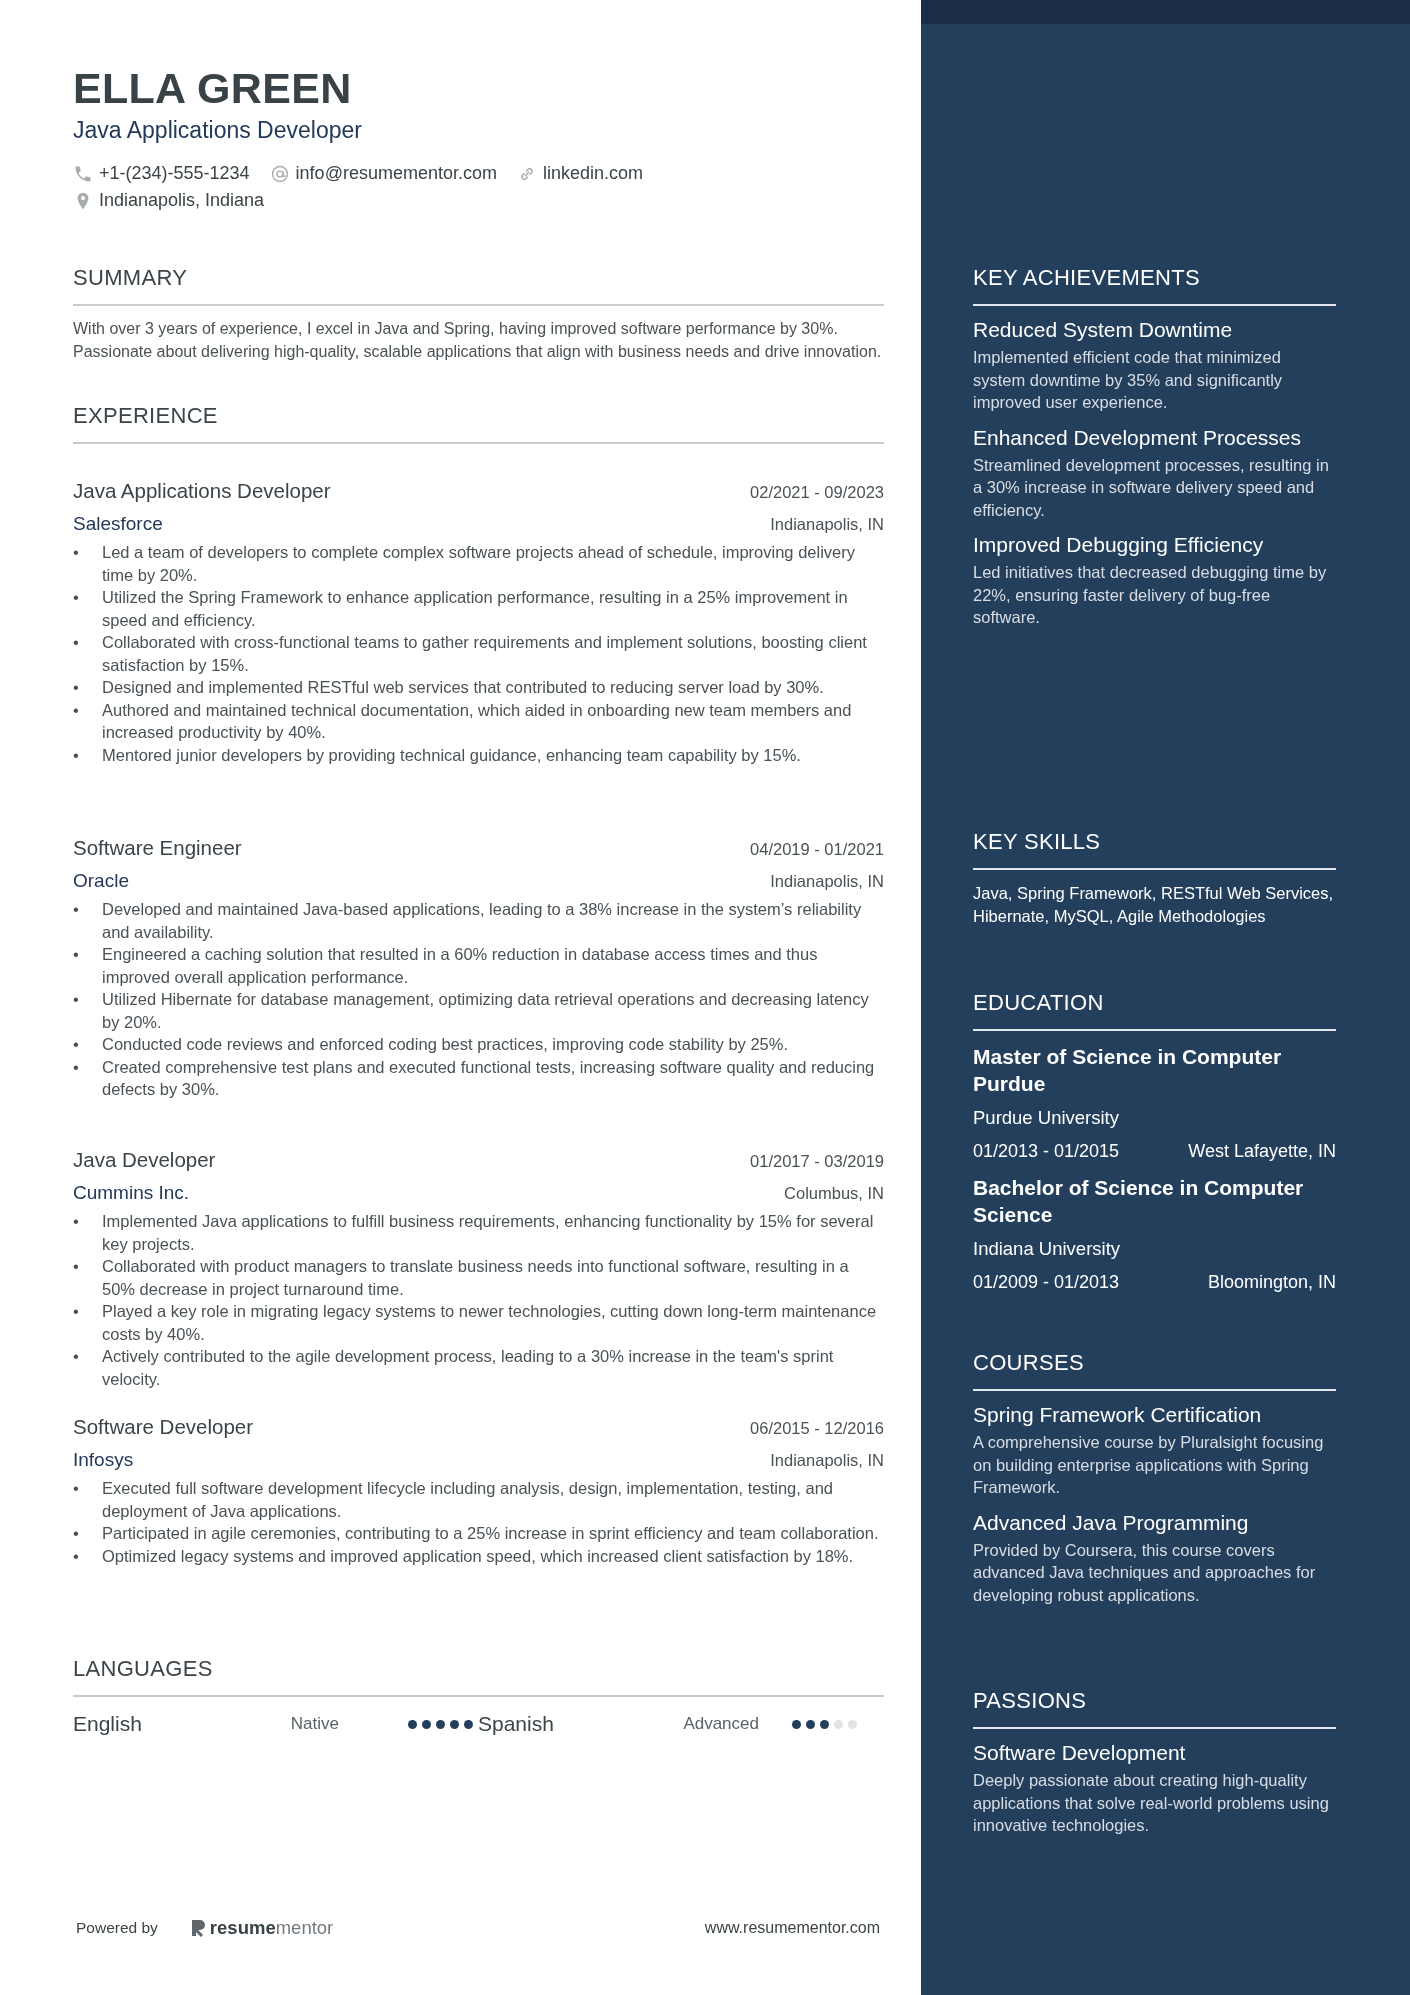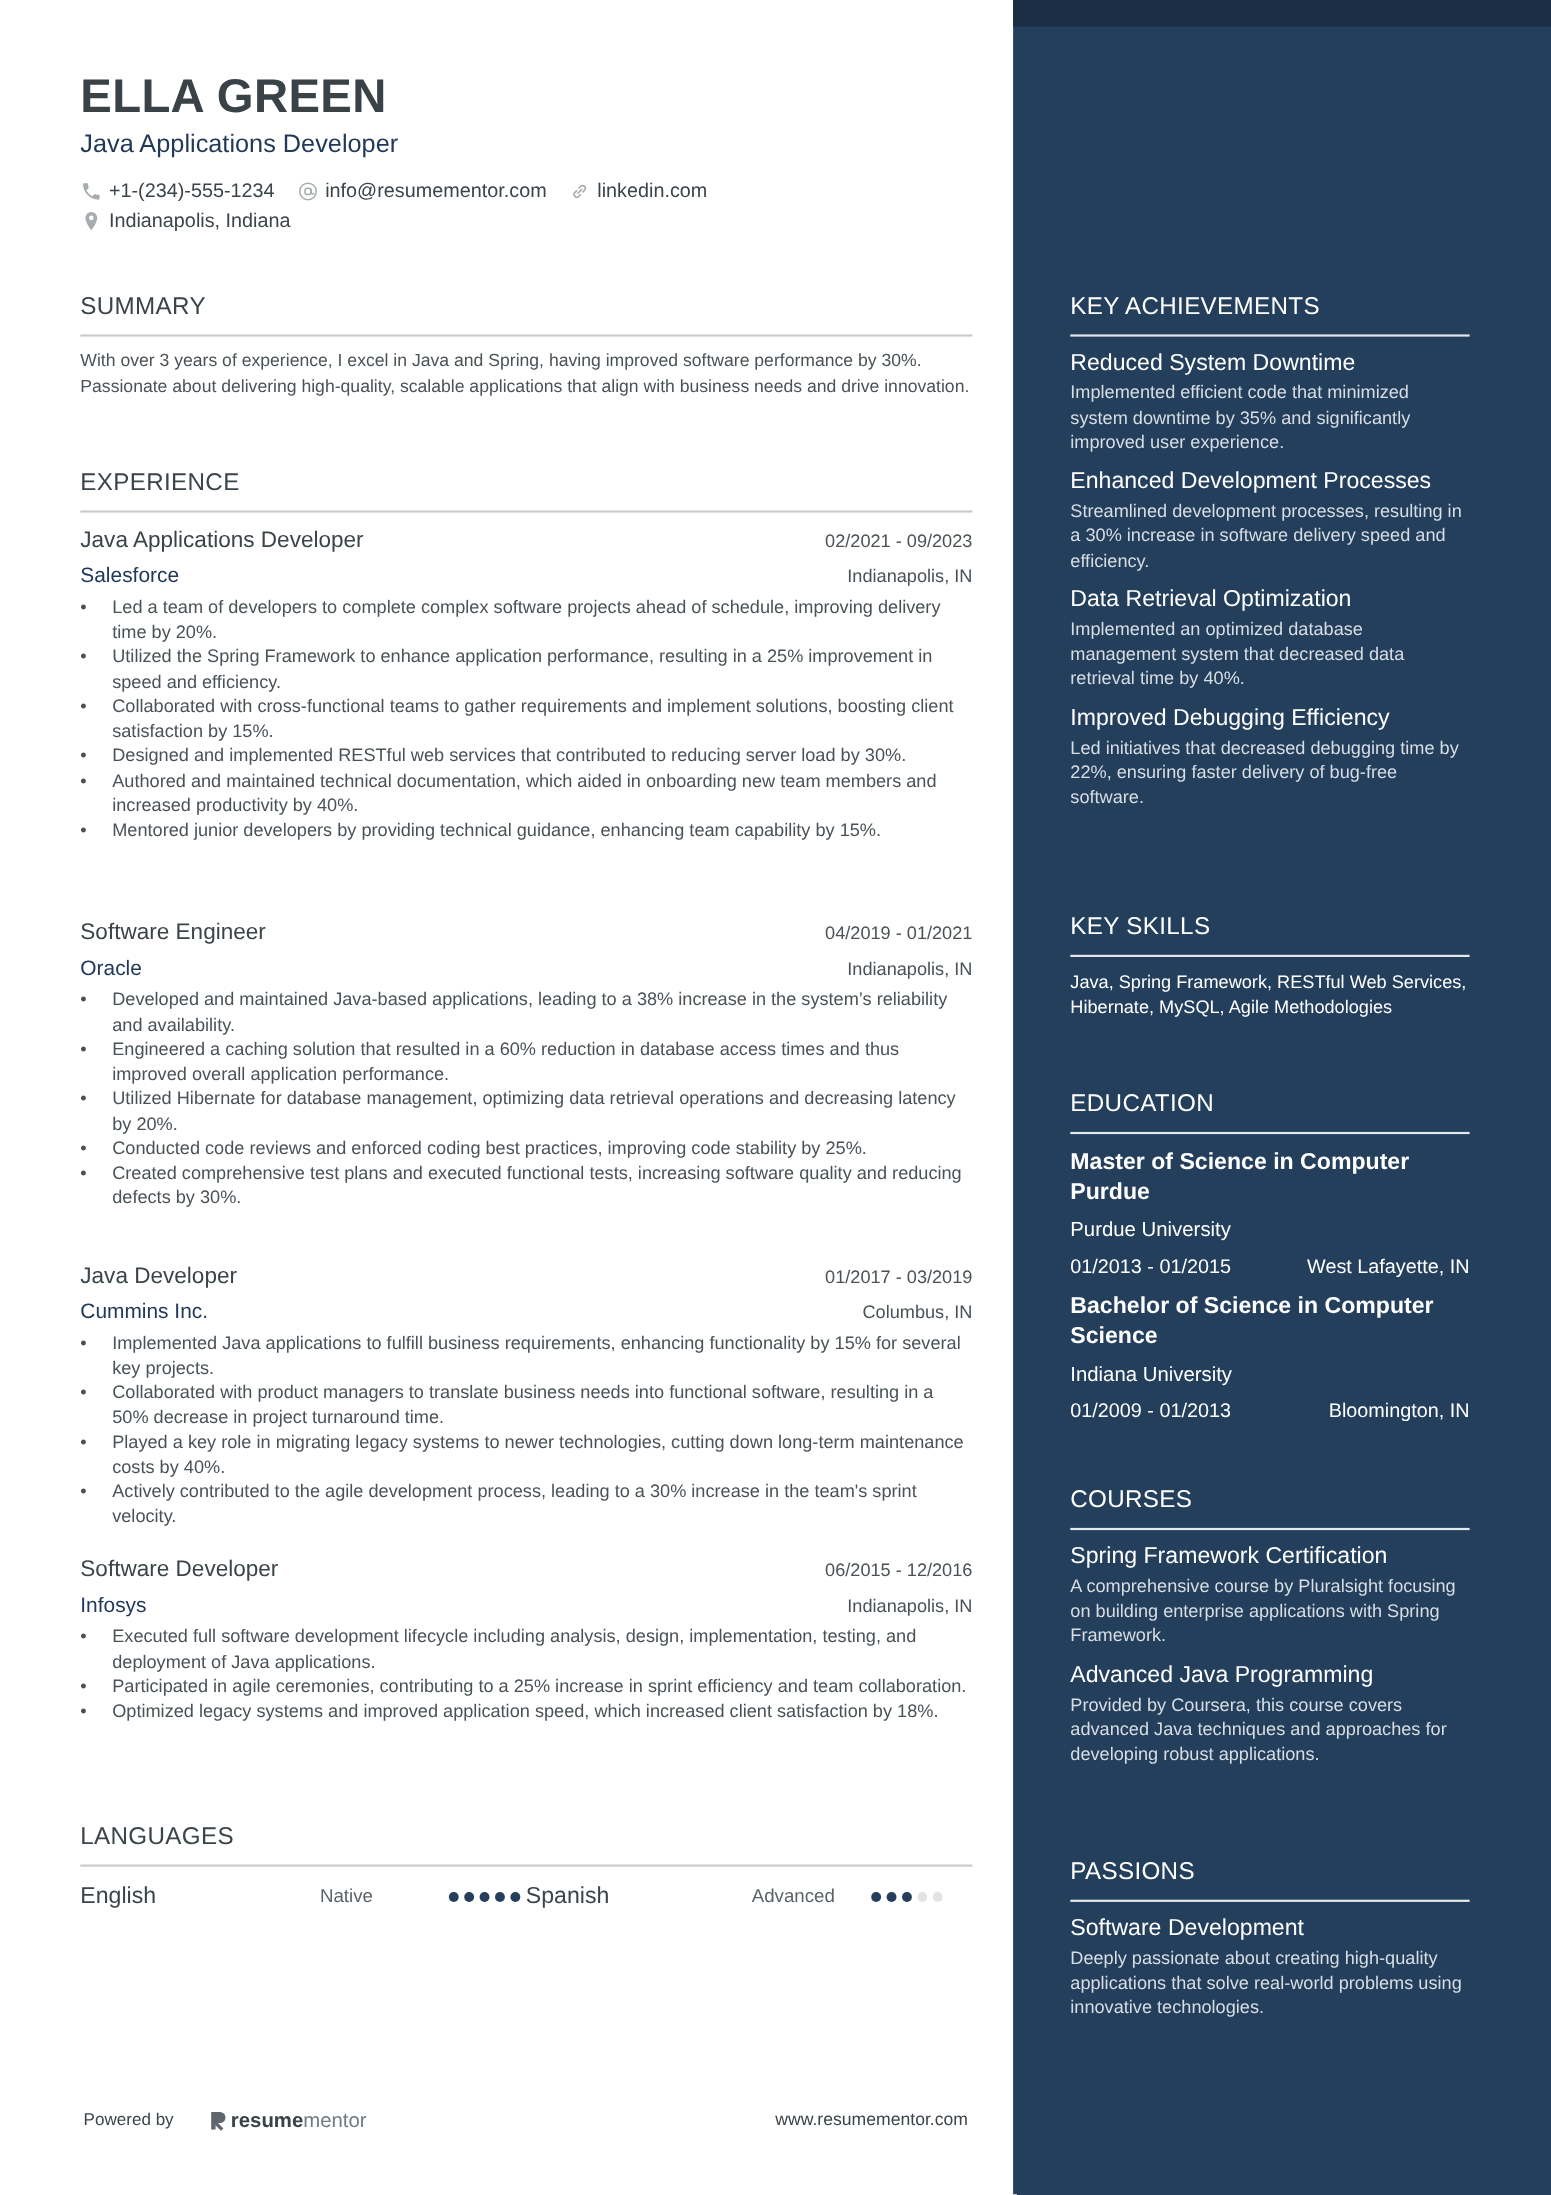--- a/index.html
+++ b/index.html
@@ -102,21 +102,21 @@
     </div>
   </div>
 </div>
 
 <div class="section" style="top:265px;">
   <div class="section-title">SUMMARY</div>
   <div class="section-rule"></div>
   <div class="summary-text">With over 3 years of experience, I excel in Java and Spring, having improved software performance by 30%. Passionate about delivering high-quality, scalable applications that align with business needs and drive innovation.</div>
 </div>
 
-<div class="section" style="top:425px;">
+<div class="section" style="top:403px;">
   <div class="section-title">EXPERIENCE</div>
   <div class="section-rule"></div>
 </div>
 
 <div class="job" style="top:479px;">
   <div class="job-head">
     <span class="job-role">Java Applications Developer</span>
     <span class="job-dates">02/2021 - 09/2023</span>
   </div>
   <div class="job-sub">
@@ -231,24 +231,20 @@
   <div class="rsec-rule"></div>
   <div>
     <div class="ach-title">Reduced System Downtime</div>
     <div class="ach-desc">Implemented efficient code that minimized system downtime by 35% and significantly improved user experience.</div>
   </div>
   <div style="margin-top:10px;">
     <div class="ach-title">Enhanced Development Processes</div>
     <div class="ach-desc">Streamlined development processes, resulting in a 30% increase in software delivery speed and efficiency.</div>
   </div>
   <div style="margin-top:10px;">
-    <div class="ach-title">Data Retrieval Optimization</div>
-    <div class="ach-desc">Implemented an optimized database management system that decreased data retrieval time by 40%.</div>
-  </div>
-  <div style="margin-top:10px;">
     <div class="ach-title">Improved Debugging Efficiency</div>
     <div class="ach-desc">Led initiatives that decreased debugging time by 22%, ensuring faster delivery of bug-free software.</div>
   </div>
 </div>
 
 <div class="rsec" style="top:829px;">
   <div class="rsec-title">KEY SKILLS</div>
   <div class="rsec-rule"></div>
   <div class="skills-text">Java, Spring Framework, RESTful Web Services, Hibernate, MySQL, Agile Methodologies</div>
 </div>

